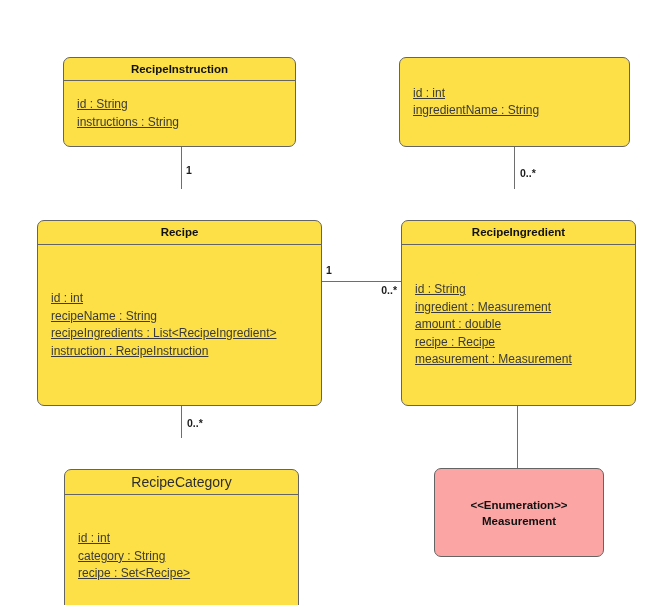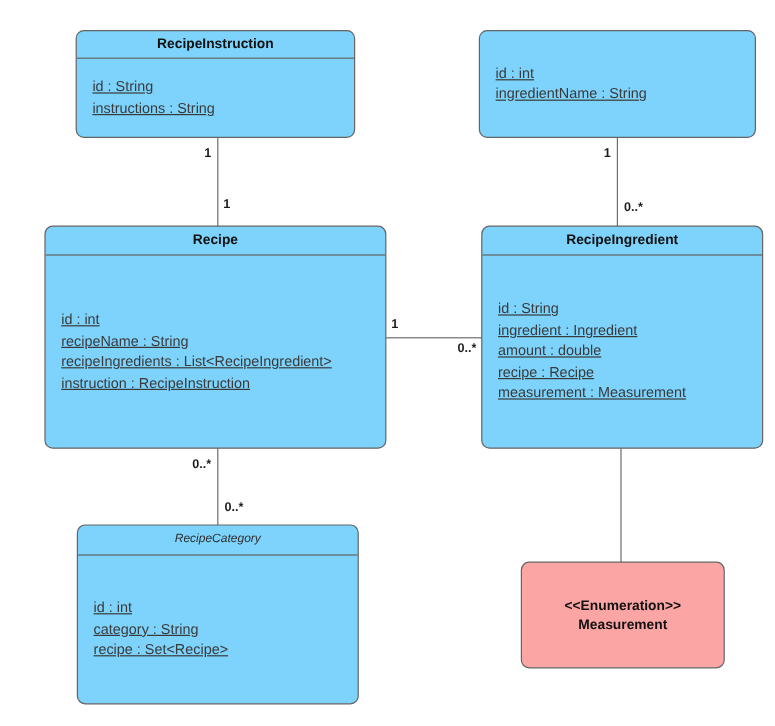--- a/index.html
+++ b/index.html
@@ -12,42 +12,42 @@
     width: 646px;
     height: 605px;
     background: #ffffff;
     font-family: "Liberation Sans", "DejaVu Sans", sans-serif;
     overflow: hidden;
   }
   
   .uml-class {
     position: absolute;
     box-sizing: border-box;
-    background: #7dd3fc;
+    background: #fde047;
     border: 1.4px solid #646464;
     border-radius: 7px;
     display: flex;
     flex-direction: column;
+    margin-top: 32px;
   }
   .uml-title {
     box-sizing: border-box;
     height: 23px;
     line-height: 22px;
     text-align: center;
     font-size: 11.5px;
     font-weight: 700;
     color: #111111;
     border-bottom: 1.4px solid #646464;
     white-space: nowrap;
   }
   .uml-title.plain {
     font-weight: 400;
-    font-size: 10px;
+    font-size: 14px;
     color: #2e2e2e;
-    font-style: italic;
   }
   .uml-attrs {
     flex: 1;
     display: flex;
     flex-direction: column;
     justify-content: center;
     padding-left: 13px;
     padding-right: 4px;
   }
   .attr {
@@ -139,21 +139,21 @@
       <div class="attr">recipeName : String</div>
       <div class="attr">recipeIngredients : List&lt;RecipeIngredient&gt;</div>
       <div class="attr">instruction : RecipeInstruction</div>
     </div>
   </div>
 
   <div class="uml-class" style="left:401px;top:188px;width:235px;height:186px">
     <div class="uml-title" style="height:24px;line-height:23px">RecipeIngredient</div>
     <div class="uml-attrs">
       <div class="attr">id : String</div>
-      <div class="attr">ingredient : Ingredient</div>
+      <div class="attr">ingredient : Measurement</div>
       <div class="attr">amount : double</div>
       <div class="attr">recipe : Recipe</div>
       <div class="attr">measurement : Measurement</div>
     </div>
   </div>
 
   <div class="uml-class" style="left:64px;top:437px;width:235px;height:150px">
     <div class="uml-title plain" style="height:25px;line-height:24px">RecipeCategory</div>
     <div class="uml-attrs">
       <div class="attr">id : int</div>

